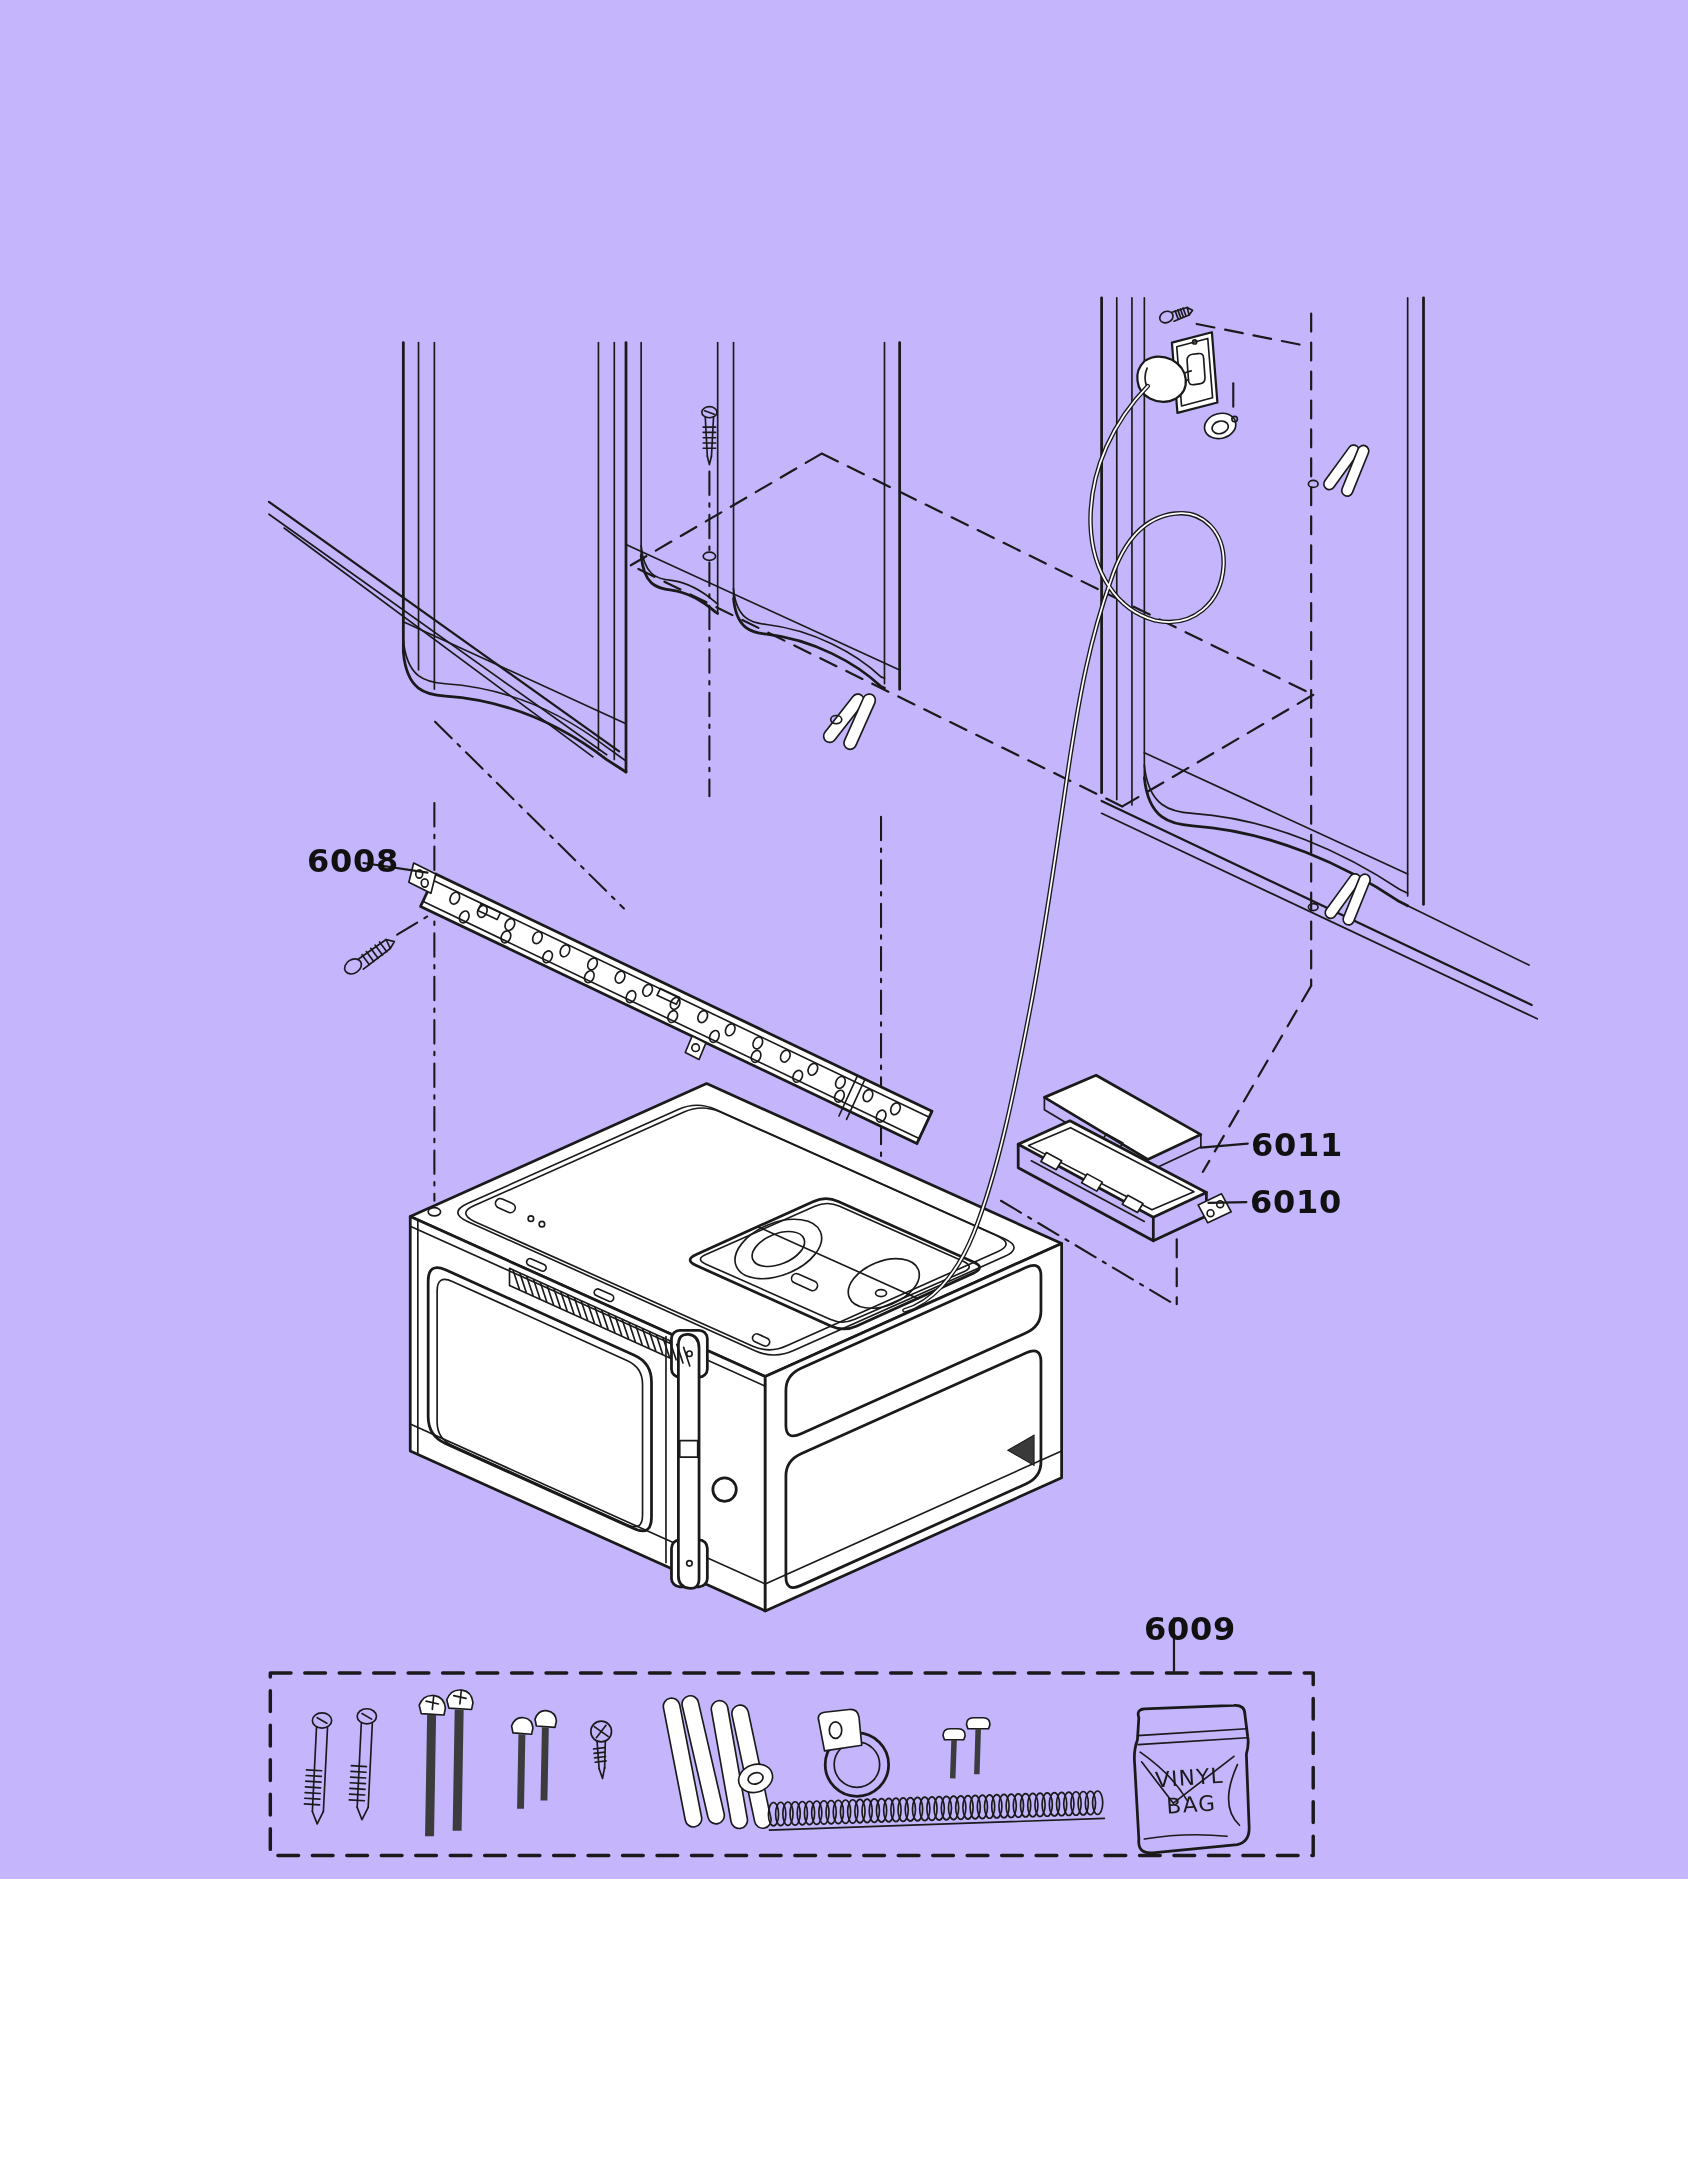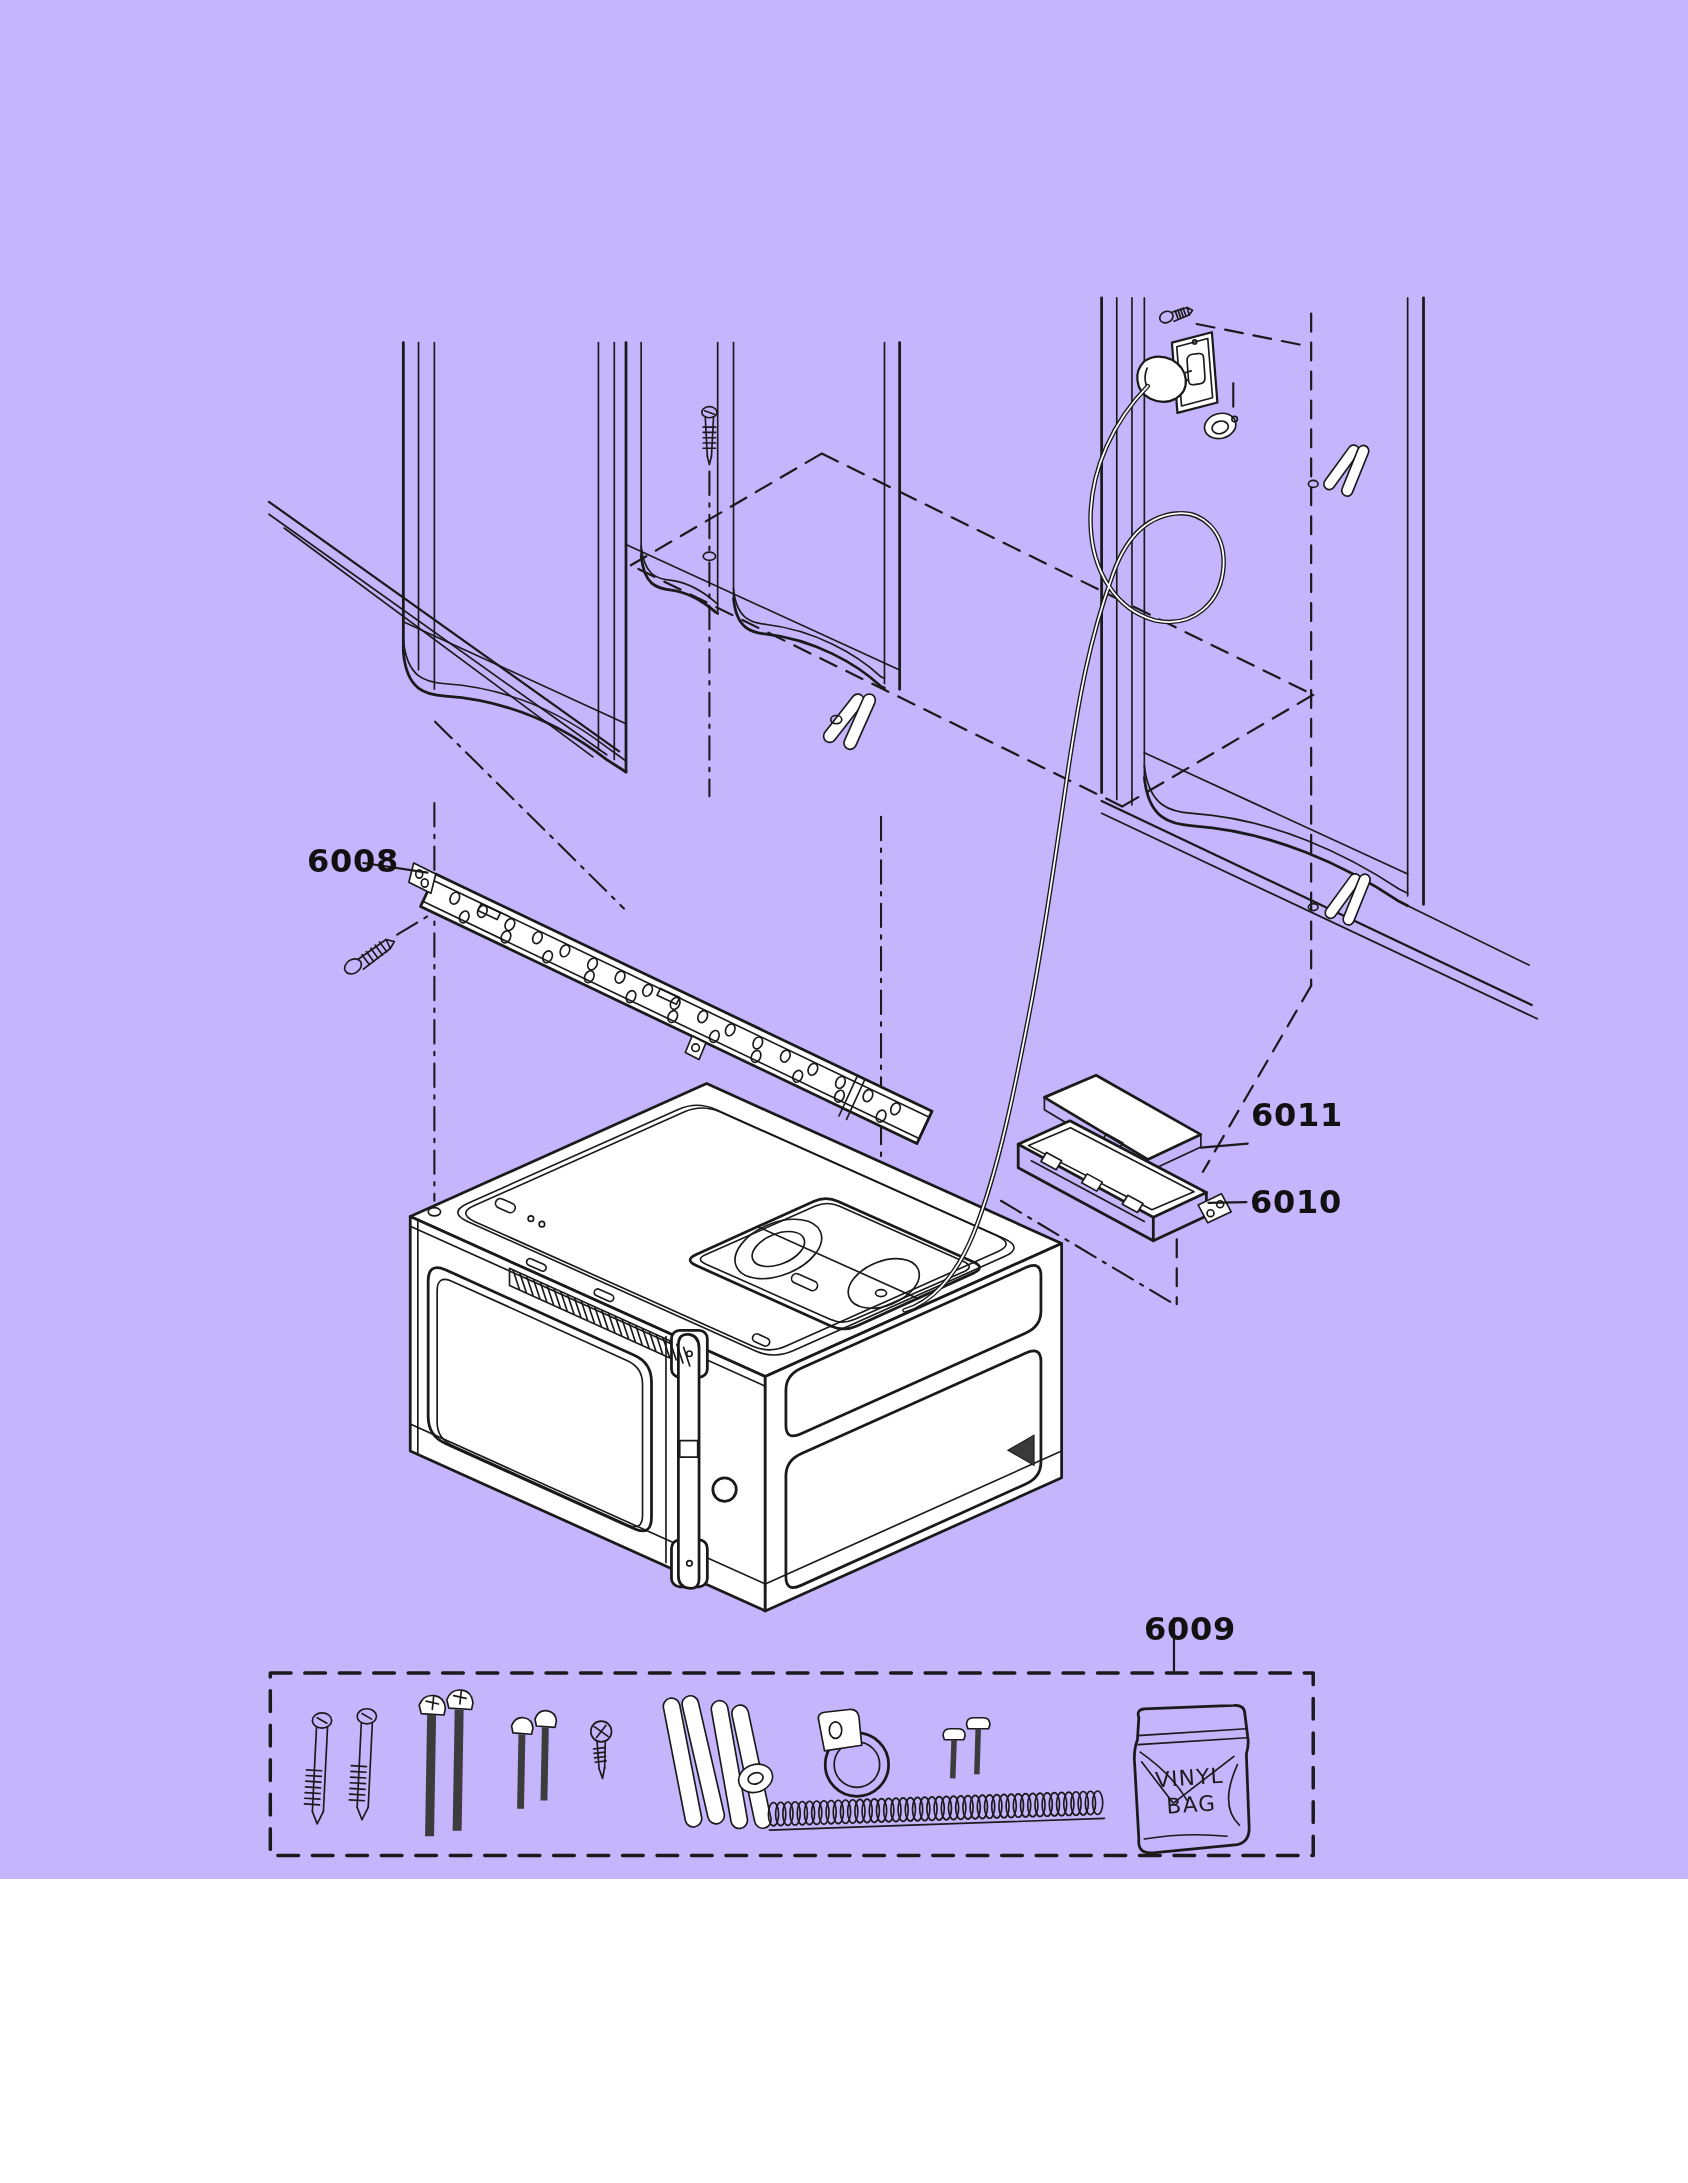--- a/index.html
+++ b/index.html
@@ -446,21 +446,21 @@
       <line x1="537.6612086575514" y1="1375.7544974638197" x2="548.3387913424486" y2="1390.2455025361803" class="ln thin"></line>
       <line x1="543.9945419908847" y1="1371.087830797153" x2="554.672124675782" y2="1385.5788358695136" class="ln thin"></line>
       <line x1="550.327875324218" y1="1366.4211641304864" x2="561.0054580091153" y2="1380.912169202847" class="ln thin"></line>
       <line x1="1704.7257678470357" y1="450.96994129909734" x2="1708.8742321529642" y2="462.2300587009027" class="ln thin"></line>
       <line x1="1708.5257678470357" y1="449.5699412990973" x2="1712.6742321529641" y2="460.83005870090267" class="ln thin"></line>
       <line x1="1712.3257678470359" y1="448.16994129909733" x2="1716.4742321529643" y2="459.4300587009027" class="ln thin"></line>
       <line x1="1716.1257678470358" y1="446.7699412990973" x2="1720.2742321529643" y2="458.03005870090266" class="ln thin"></line>
     </svg>
 
 <div class="callout" style="left:307px;top:842px;">6008</div>
-<div class="callout" style="left:1251px;top:1096px;">6011</div>
+<div class="callout" style="left:1251px;top:1126px;">6011</div>
 <div class="callout" style="left:1250px;top:1183px;">6010</div>
 <div class="callout" style="left:1144px;top:1610px;">6009</div>
 <div class="vinyl">
   <span>VINYL</span>
   <span>BAG</span>
 </div>
 </div>
 
 
 </body></html>

